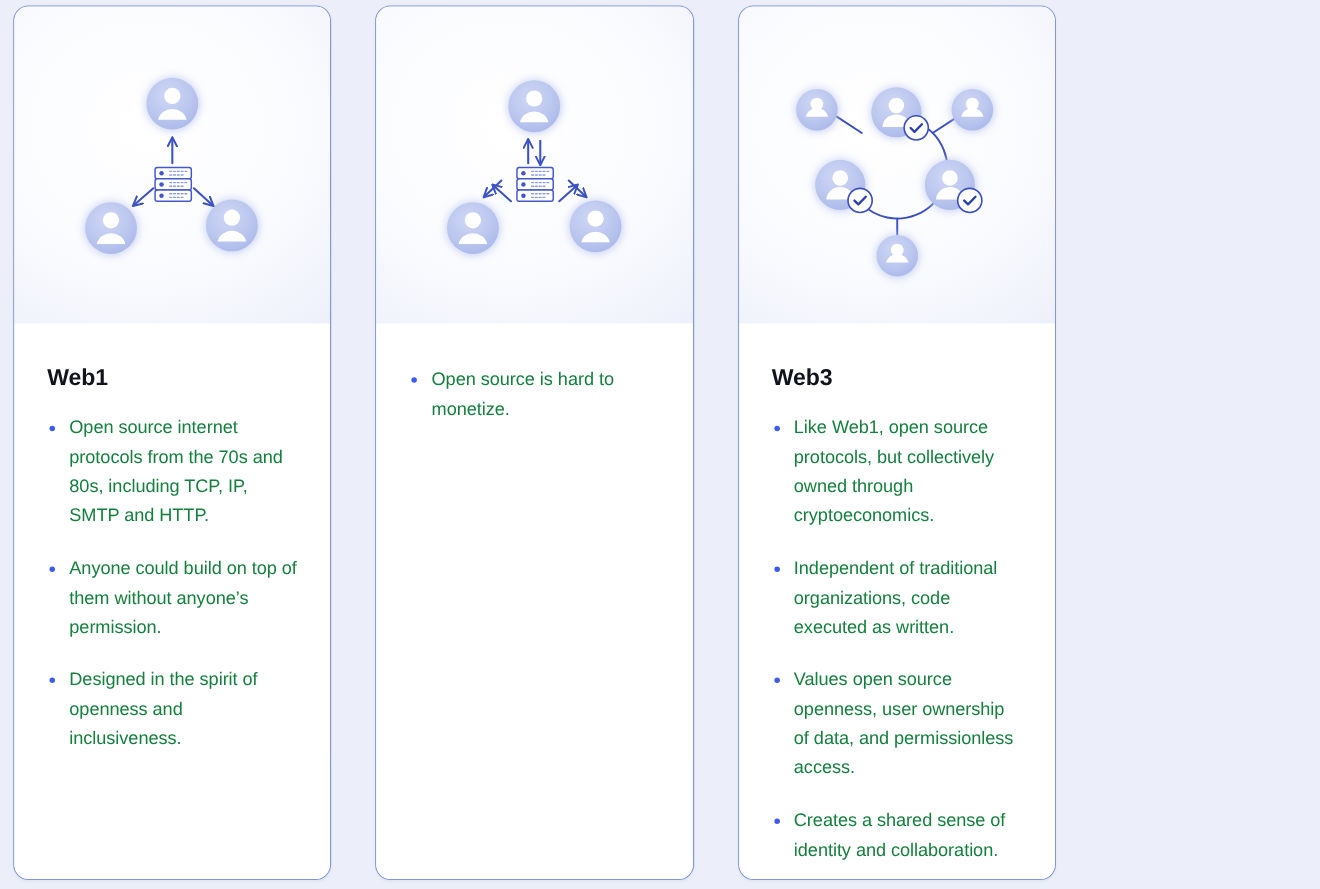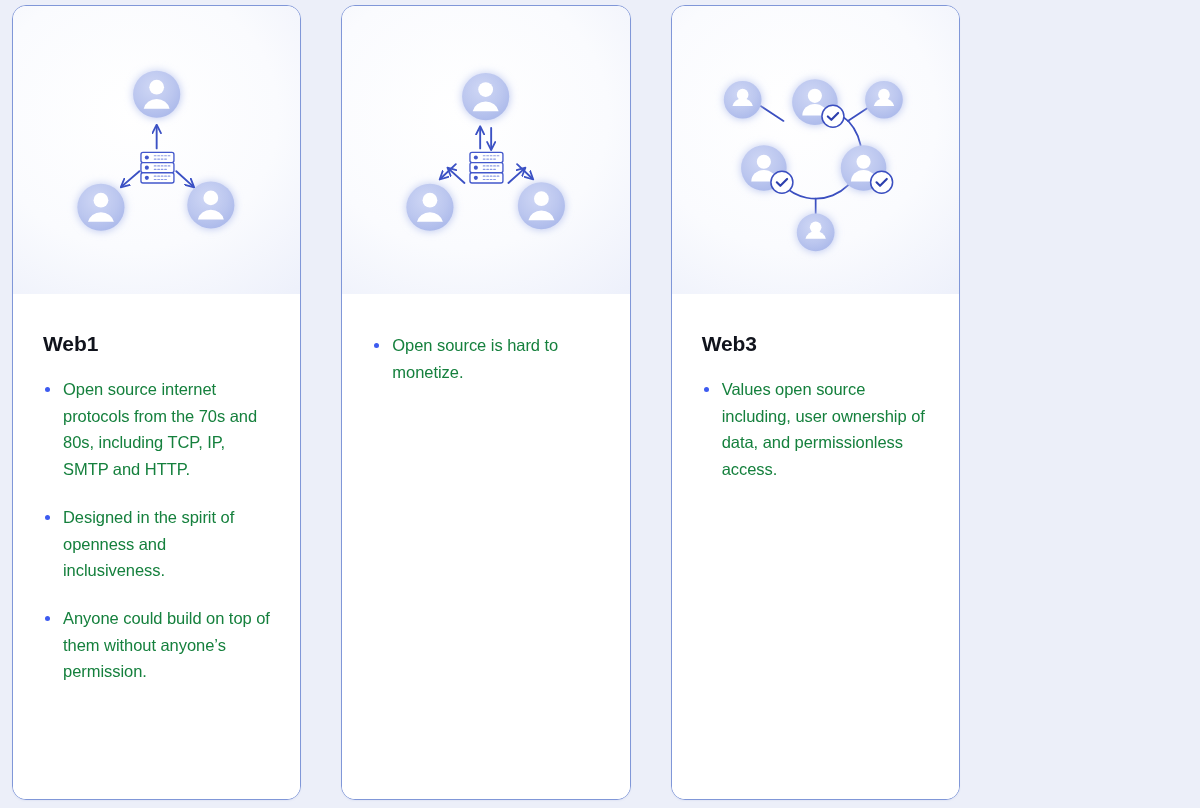--- a/index.html
+++ b/index.html
@@ -157,22 +157,22 @@
             <line x1="180" y1="181.6" x2="196" y2="181.6"></line>
           </g>
         </g>
       </svg>
     </div>
 
     <div class="body">
       <h2 class="card-title">Web1</h2>
       <ul class="bullets">
         <li class="bullet">Open source internet protocols from the 70s and 80s, including TCP, IP, SMTP and HTTP.</li>
+        <li class="bullet">Anyone could build on top of them without anyone’s permission.</li>
         <li class="bullet">Designed in the spirit of openness and inclusiveness.</li>
-        <li class="bullet">Anyone could build on top of them without anyone’s permission.</li>
       </ul>
     </div>
   </section>
 
   <section class="card">
     <div class="illus">
       <svg viewBox="0 0 366 288" preserveAspectRatio="xMidYMid meet">
         <defs>
           <filter id="glow2" x="-60%" y="-60%" width="220%" height="220%">
             <feGaussianBlur stdDeviation="5.5" result="b"></feGaussianBlur>
@@ -320,18 +320,21 @@
         <g>
           <circle cx="267" cy="185" r="14" fill="#ffffff" stroke="#3b4fc0" stroke-width="1.9"></circle>
           <path d="M260.5,185.2 L265,189.6 L273.6,180.8" fill="none" stroke="#2c3fae" stroke-width="2.7" stroke-linecap="round" stroke-linejoin="round"></path>
         </g>
       </svg>
     </div>
 
     <div class="body">
       <h2 class="card-title">Web3</h2>
       <ul class="bullets">
-        <li class="bullet">Values open source including, user ownership of data, and permissionless access.</li>
+        <li class="bullet">Like Web1, open source protocols, but collectively owned through cryptoeconomics.</li>
+        <li class="bullet">Independent of traditional organizations, code executed as written.</li>
+        <li class="bullet">Values open source openness, user ownership of data, and permissionless access.</li>
+        <li class="bullet">Creates a shared sense of identity and collaboration.</li>
       </ul>
     </div>
   </section>
 
 </div>
 
 </body></html>

